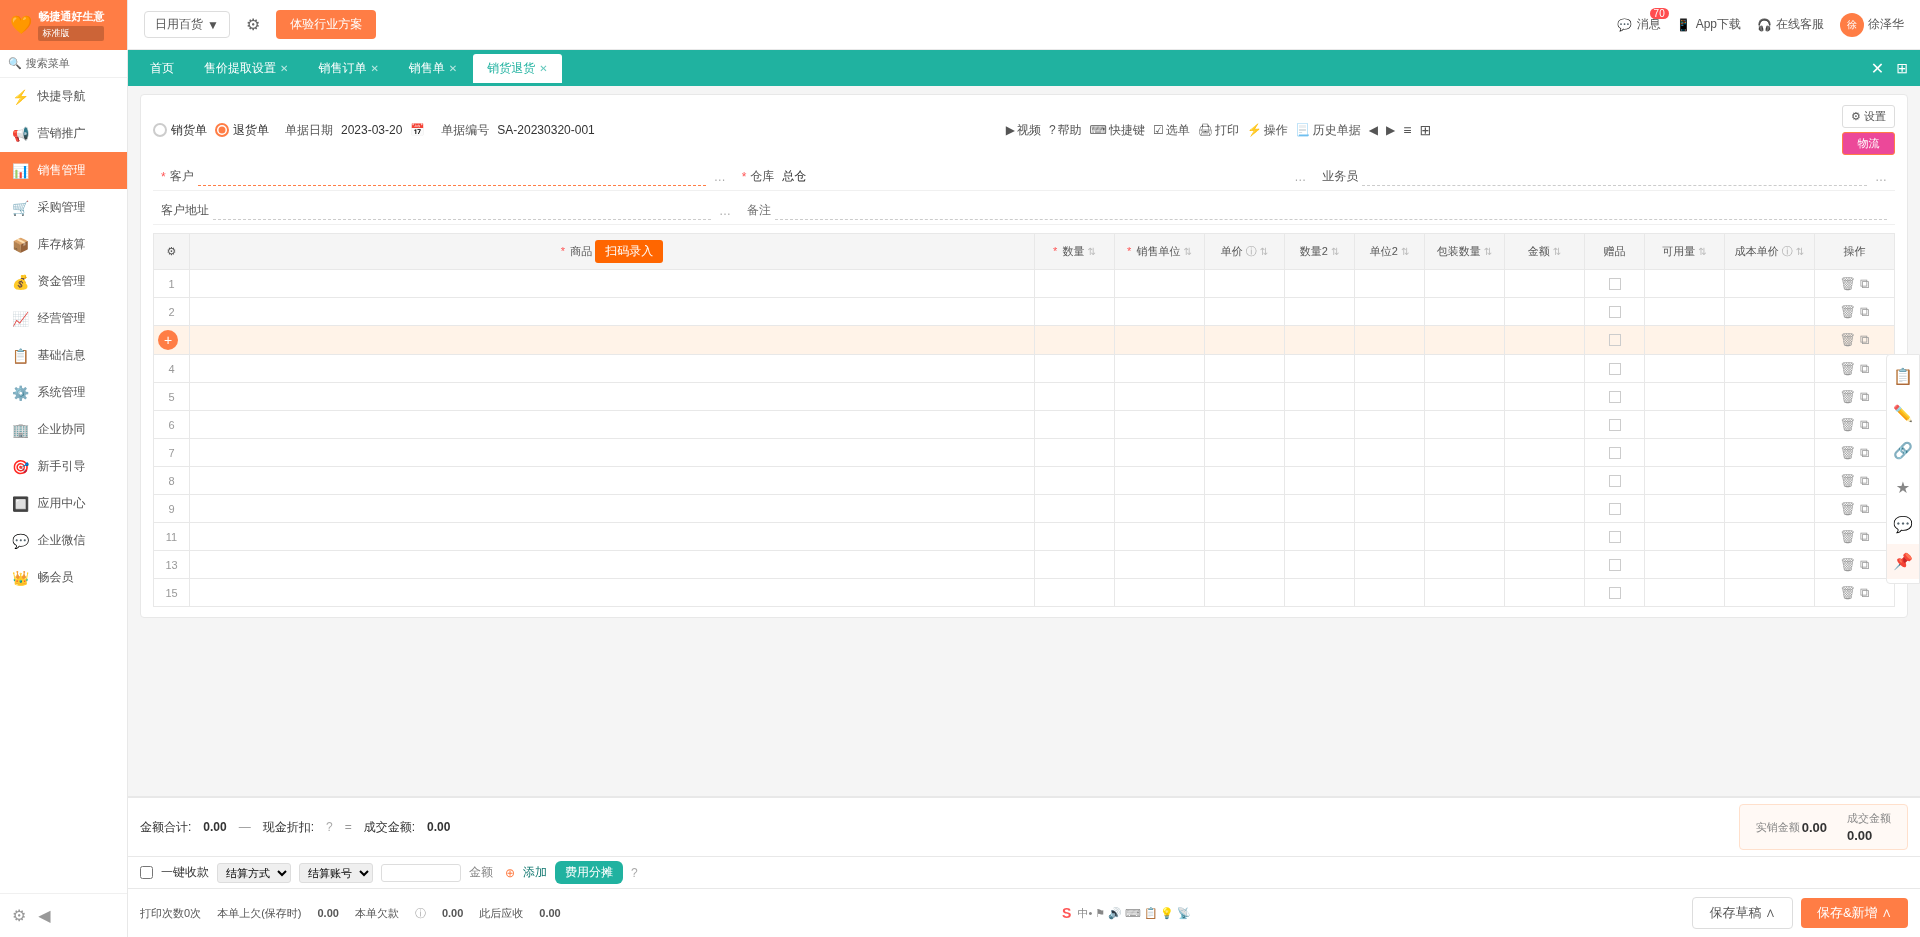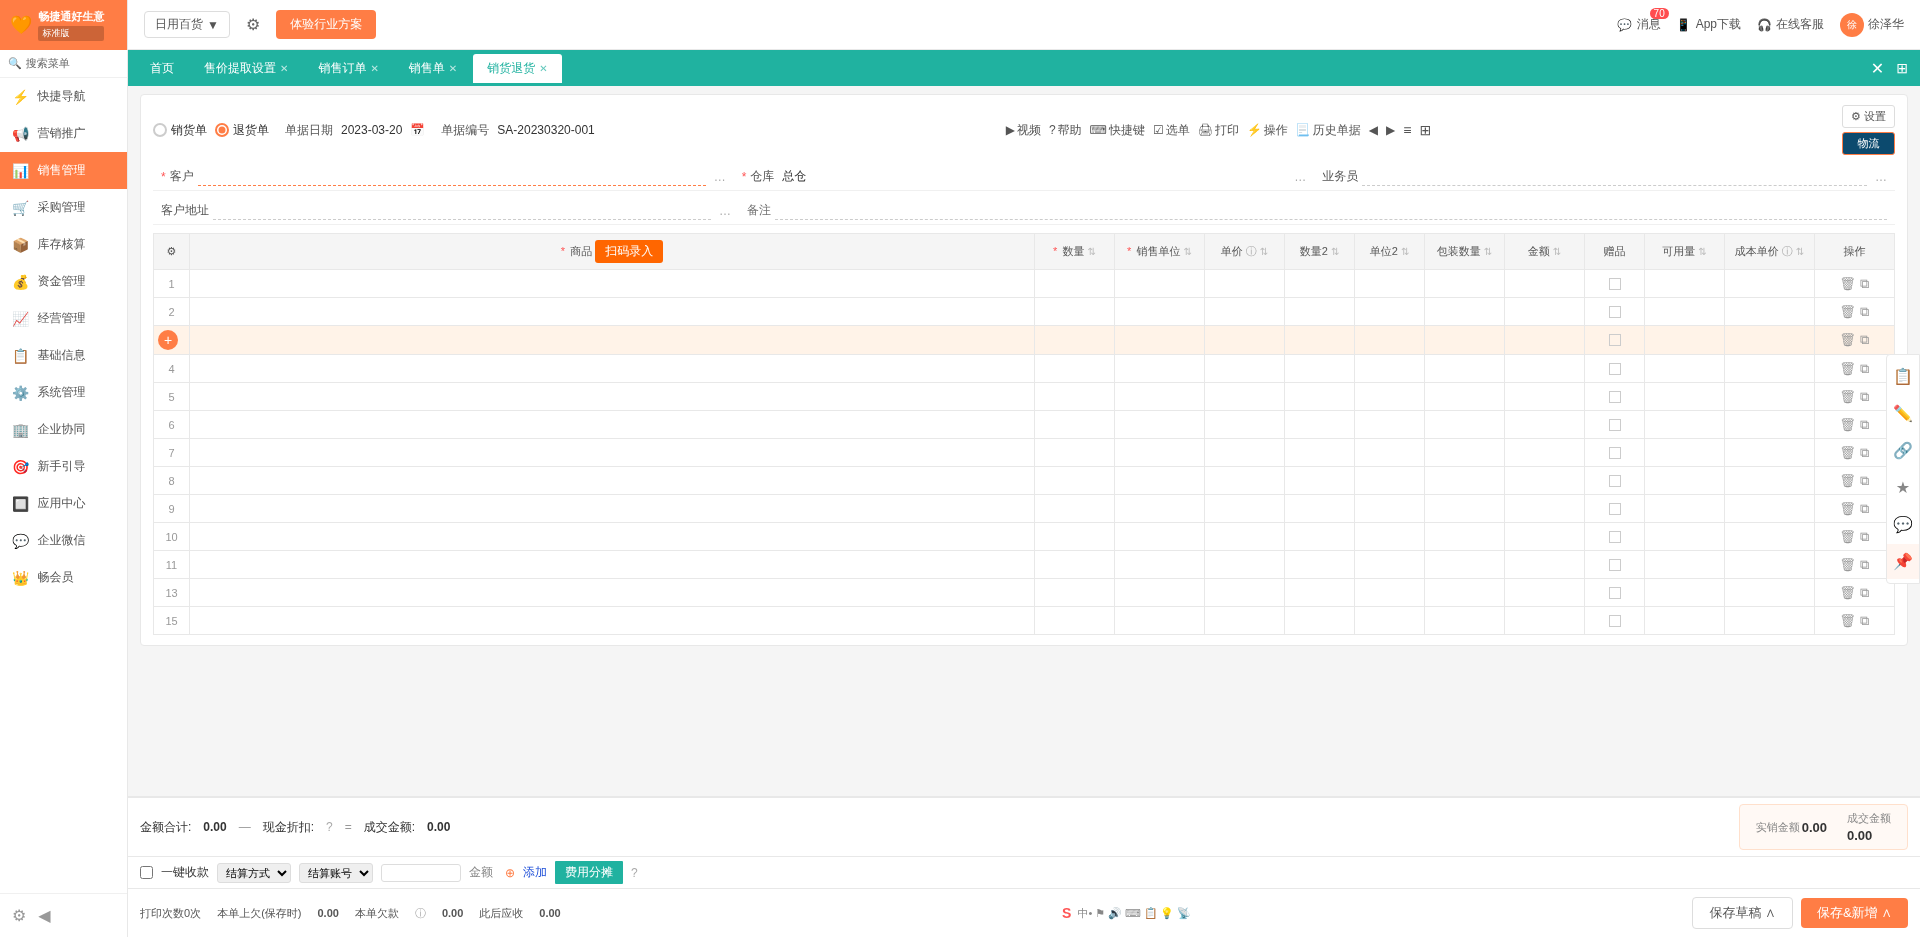--- a/index.html
+++ b/index.html
@@ -79,21 +79,21 @@
     .radio-circle { width: 14px; height: 14px; border-radius: 50%; border: 2px solid #ccc; display: inline-block; }
     .radio-circle.active { border-color: #ff7d45; position: relative; }
     .radio-circle.active::after { content:''; position: absolute; width: 7px; height: 7px; background: #ff7d45; border-radius: 50%; top: 50%; left: 50%; transform: translate(-50%,-50%); }
     .form-field { display: flex; align-items: center; gap: 4px; }
     .form-field label { color: #555; white-space: nowrap; }
     .doc-actions { margin-left: auto; display: flex; align-items: center; gap: 8px; font-size: 12px; color: #555; }
     .doc-actions span { cursor: pointer; display: flex; align-items: center; gap: 2px; }
     .field-input { flex: 1; border: none; border-bottom: 1px dashed #ccc; outline: none; font-size: 12px; padding: 4px 2px; min-width: 80px; }
     .field-dots { color: #aaa; cursor: pointer; margin-left: 4px; }
     .action-btn { background: none; border: 1px solid #ddd; border-radius: 3px; padding: 3px 8px; font-size: 11px; cursor: pointer; white-space: nowrap; color: #555; }
-    .action-btn.orange { background: #0c4a6e; color: #fff; border-color: #ff7d45; }
+    .action-btn.orange { background: #ec4899; color: #fff; border-color: #ff7d45; }
 
     
     .table-section { margin-top: 4px; }
     .scan-btn {
       background: #f60; color: #fff; border: none; border-radius: 3px; padding: 3px 10px; font-size: 12px; cursor: pointer;
     }
 
     .data-table { width: 100%; border-collapse: collapse; font-size: 11px; }
     .data-table thead tr { background: #f5f5f5; }
     .data-table th {
@@ -115,21 +115,21 @@
     .action-icons { display: flex; gap: 4px; justify-content: center; }
     .action-icon { cursor: pointer; color: #999; font-size: 13px; }
     .subtotal-row td { background: #fffbe6; font-weight: bold; color: #333; }
 
     
     .footer-calc { background: #fff; border-top: 1px solid #e8e8e8; padding: 6px 12px; display: flex; align-items: center; gap: 12px; flex-wrap: wrap; }
     .equals { color: #999; }
     .footer-payment { background: #fff; border-top: 1px solid #e8e8e8; padding: 4px 12px; display: flex; align-items: center; gap: 8px; font-size: 12px; }
     .footer-payment input[type=checkbox] { }
     .footer-payment select { border: 1px solid #ddd; border-radius: 3px; padding: 2px 4px; font-size: 11px; }
-    .fee-split-btn { background: #20b2a0; color: #fff; border: none; border-radius: 1px; padding: 3px 10px; font-size: 12px; cursor: pointer; }
+    .fee-split-btn { background: #20b2a0; color: #fff; border: none; border-radius: 6px; padding: 3px 10px; font-size: 12px; cursor: pointer; }
 
     
     .bottom-bar {
       background: #fff; border-top: 1px solid #e8e8e8; padding: 8px 12px;
       display: flex; align-items: center; justify-content: space-between;
     }
     .bottom-bar-left { display: flex; align-items: center; gap: 16px; font-size: 11px; color: #555; }
     .bottom-bar-center { display: flex; align-items: center; gap: 6px; font-size: 11px; color: #888; }
     .bottom-bar-right { display: flex; align-items: center; gap: 8px; }
     .save-draft-btn { border: 1px solid #ddd; background: #fff; color: #555; border-radius: 4px; padding: 6px 16px; font-size: 13px; cursor: pointer; display: flex; align-items: center; gap: 4px; }
@@ -652,44 +652,20 @@
                 <td></td>
                 <td></td>
                 <td>
                   <div class="action-icons">
                     <span class="action-icon">🗑</span>
                     <span class="action-icon">⧉</span>
                   </div>
                 </td>
               </tr>
               <tr>
-                <td class="row-num">10</td>
-                <td></td>
-                <td></td>
-                <td></td>
-                <td></td>
-                <td></td>
-                <td></td>
-                <td></td>
-                <td></td>
-                <td>
-                  <div class="checkbox-cell">
-                    <span class="cb"></span>
-                  </div>
-                </td>
-                <td></td>
-                <td></td>
-                <td>
-                  <div class="action-icons">
-                    <span class="action-icon">🗑</span>
-                    <span class="action-icon">⧉</span>
-                  </div>
-                </td>
-              </tr>
-              <tr>
                 <td class="row-num">11</td>
                 <td></td>
                 <td></td>
                 <td></td>
                 <td></td>
                 <td></td>
                 <td></td>
                 <td></td>
                 <td></td>
                 <td>
@@ -789,21 +765,21 @@
       <span>一键收款</span>
       <select>
         <option>结算方式</option>
       </select>
       <select>
         <option>结算账号</option>
       </select>
       <input type="text" style="border: 1px solid rgb(221, 221, 221); border-radius: 3px; padding: 2px 6px; width: 80px; font-size: 11px;">
       <span style="color:#888;">金额</span>
       <span style="color:#ff7d45; cursor:pointer; margin-left:4px;">⊕</span>
-      <span style="color:#1d4ed8; cursor:pointer;">添加</span>
+      <span style="color:#0f766e; cursor:pointer;">添加</span>
       <button class="fee-split-btn">费用分摊</button>
       <span style="color:#aaa; cursor:pointer;">?</span>
     </div>
 
     <div class="bottom-bar">
       <div class="bottom-bar-left">
         <span>打印次数0次</span>
         <span>本单上欠(保存时)</span>
         <span style="font-weight:bold;">0.00</span>
         <span>本单欠款</span>

